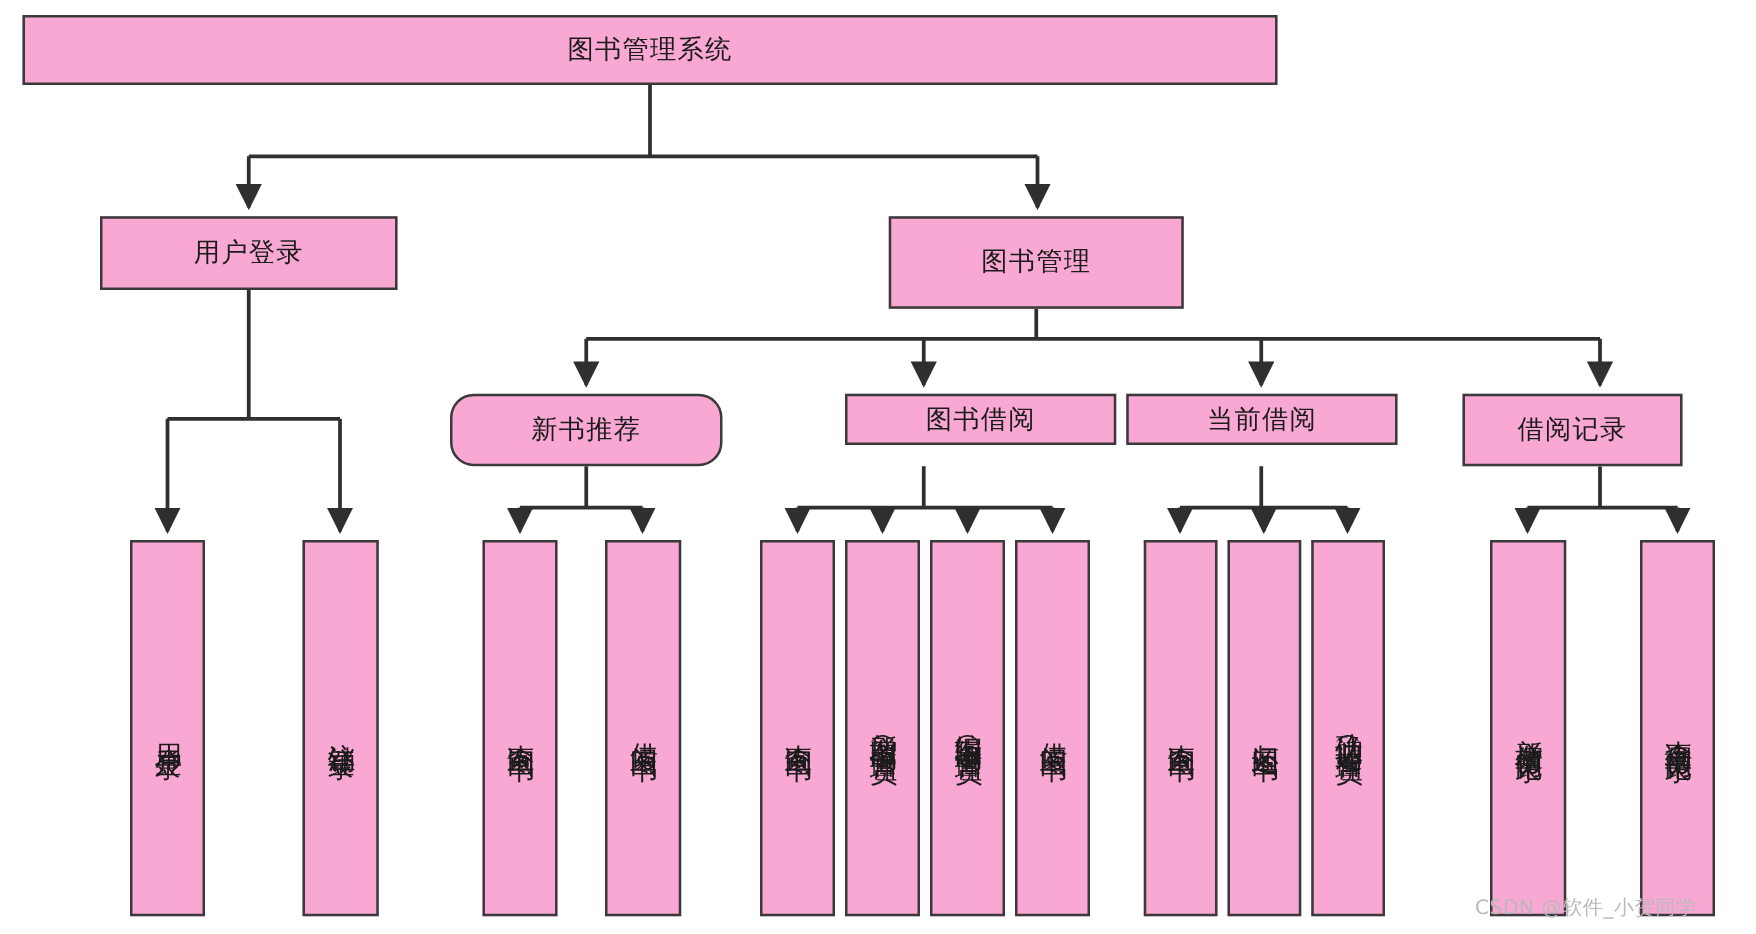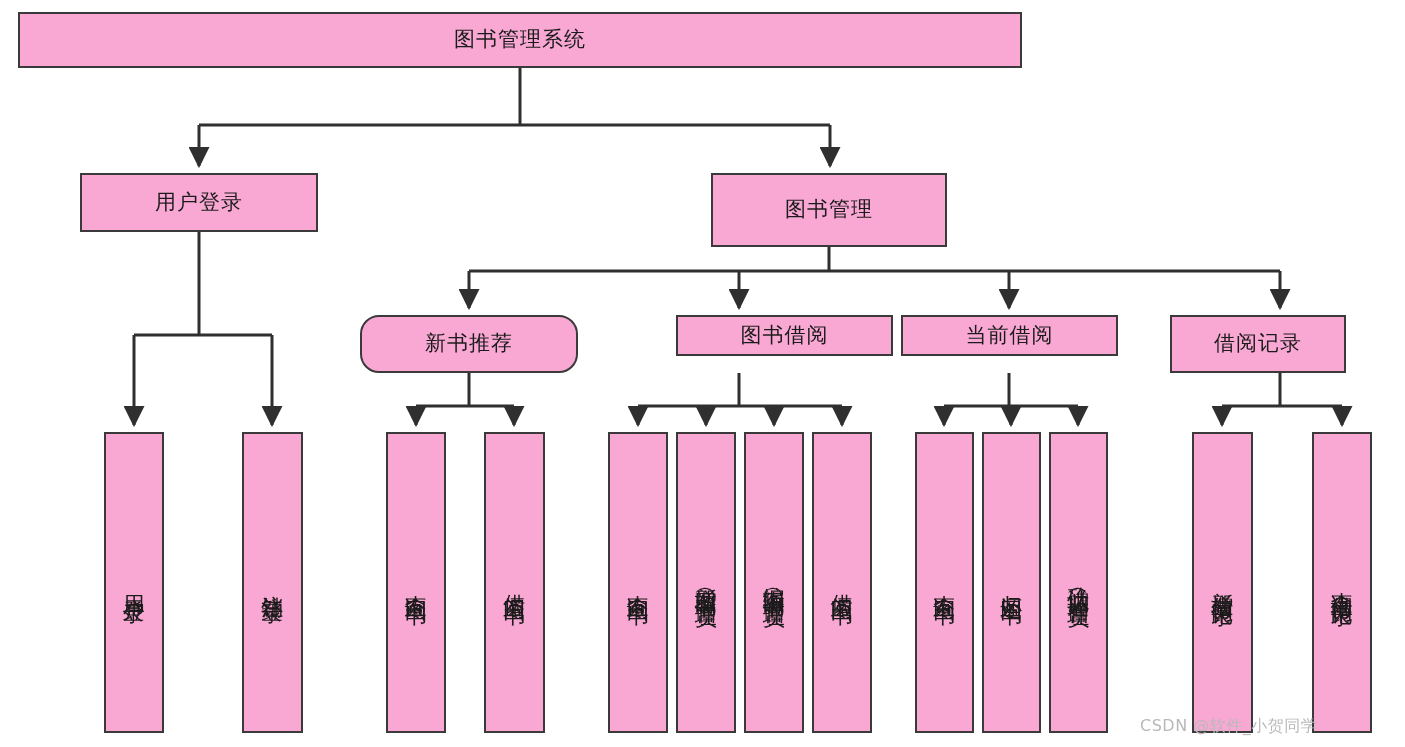--- a/index.html
+++ b/index.html
@@ -186,15 +186,15 @@
   <div class="node vert" style="left: 1049px; top: 432px; width: 59px; height: 301px;">
     <span class="vtext">确认归还（管理员）</span>
   </div>
   <div class="node vert" style="left: 1192px; top: 432px; width: 61px; height: 301px;">
     <span class="vtext">新增借阅记录</span>
   </div>
   <div class="node vert" style="left: 1312px; top: 432px; width: 60px; height: 301px;">
     <span class="vtext">查询借阅记录</span>
   </div>
 
-  <div class="watermark" style="left: 1140px; top: 716px;">CSDN @软件_小贺同学</div>
+  <div class="watermark" style="left: 1180px; top: 716px;">CSDN @软件_小贺同学</div>
 
 </div>
 
 </body></html>

